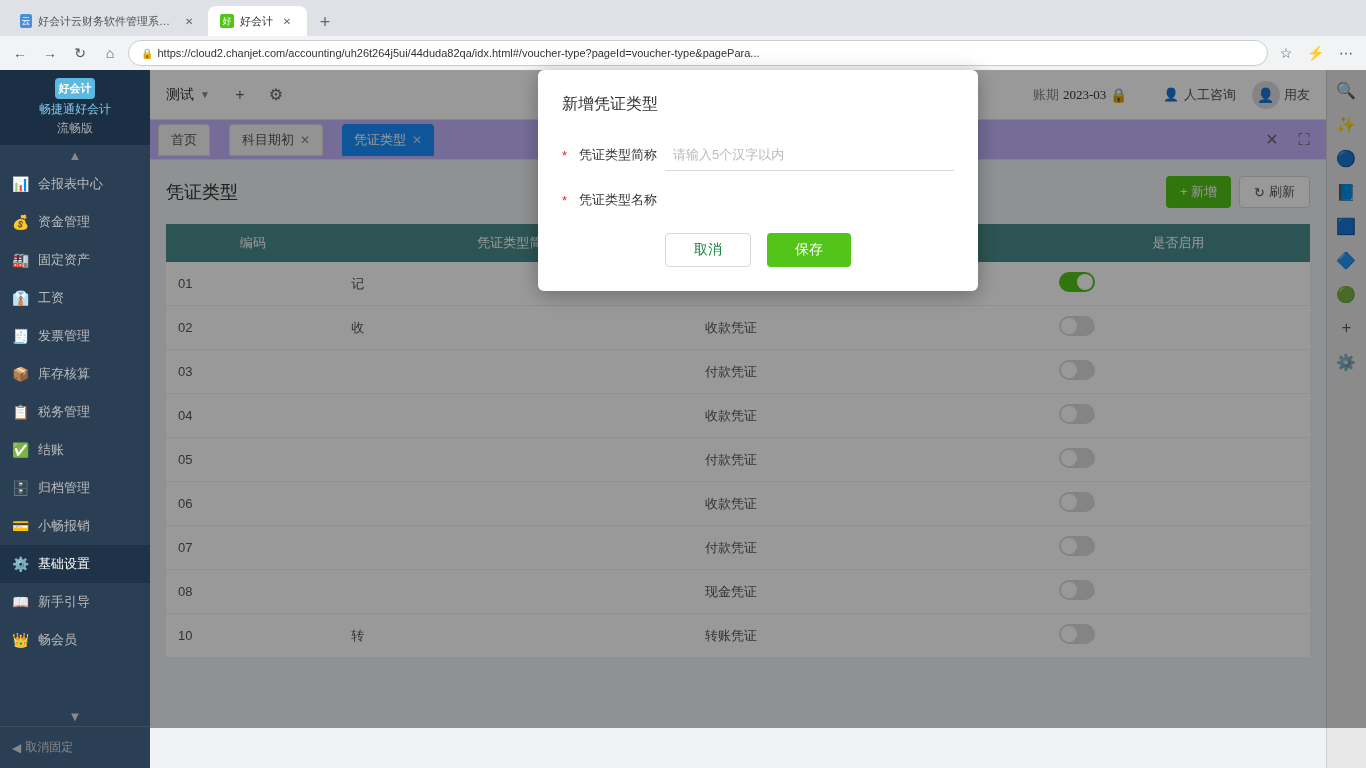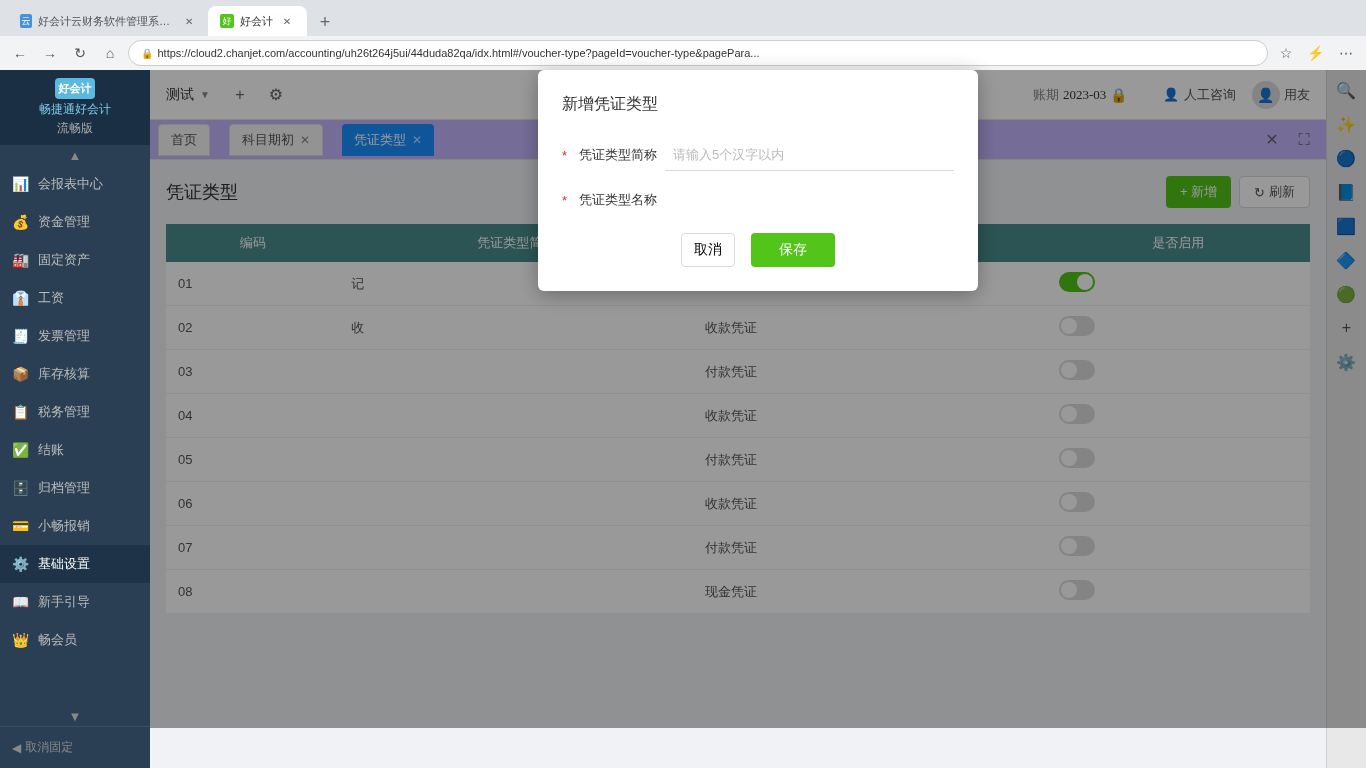--- a/index.html
+++ b/index.html
@@ -88,21 +88,21 @@
     
     .modal-overlay { position: fixed; top: 70px; left: 150px; right: 0; bottom: 40px; background: rgba(0,0,0,0.4); display: flex; align-items: flex-start; justify-content: center; z-index: 100; }
     .modal { background: #fff; border-radius: 6px; width: 440px; padding: 24px; box-shadow: 0 4px 20px rgba(0,0,0,0.3); }
     .modal-title { font-size: 16px; color: #333; font-weight: 500; margin-bottom: 24px; }
     .form-field { display: flex; align-items: center; margin-bottom: 20px; gap: 8px; }
     .field-label { color: #333; font-size: 13px; min-width: 80px; text-align: right; }
     .field-required { color: #f5222d; margin-right: 2px; }
     .field-input { flex: 1; height: 32px; border: none; border-bottom: 1px solid #d9d9d9; padding: 0 8px; font-size: 13px; color: #333; outline: none; }
     .field-input::placeholder { color: #bbb; }
     .modal-actions { display: flex; justify-content: center; gap: 16px; margin-top: 24px; }
-    .btn-cancel { background: #fff; color: #000000; border: 1px solid #d9d9d9; padding: 7px 12px; border-radius: 4px; cursor: pointer; font-size: 14px; }
+    .btn-cancel { background: #fff; color: #15803d; border: 1px solid #d9d9d9; padding: 7px 28px; border-radius: 4px; cursor: pointer; font-size: 14px; }
     .btn-save { background: #52c41a; color: #fff; border: none; padding: 7px 28px; border-radius: 4px; cursor: pointer; font-size: 14px; }
 
     
     .right-sidebar { width: 40px; background: #e8e8e8; display: flex; flex-direction: column; align-items: center; padding: 4px 0; gap: 2px; border-left: 1px solid #d0d0d0; }
     .right-sidebar-icon { width: 32px; height: 32px; display: flex; align-items: center; justify-content: center; cursor: pointer; font-size: 16px; color: #555; border-radius: 4px; }
     .right-sidebar-icon.active { color: #1890ff; }
   </style>
 </head>
 <body>
 
@@ -332,20 +332,28 @@
       </td>
     </tr>
             <tr>
       <td>08</td>
       <td></td>
       <td>现金凭证</td>
       <td>
         <div class="toggle-switch "></div>
       </td>
     </tr>
+            <tr>
+      <td>10</td>
+      <td>转</td>
+      <td>转账凭证</td>
+      <td>
+        <div class="toggle-switch "></div>
+      </td>
+    </tr>
           </tbody>
       </table>
 
       <div class="modal-overlay">
         <div class="modal">
           <div class="modal-title">新增凭证类型</div>
 
           <div class="form-field">
             <span class="field-required">*</span>
             <label class="field-label">凭证类型简称</label>

